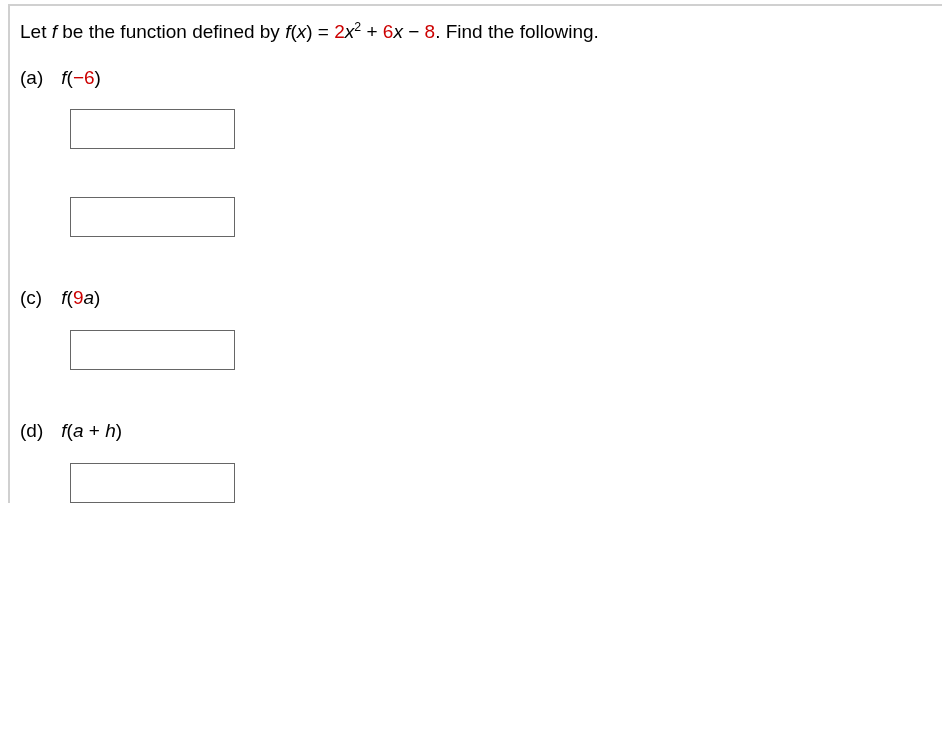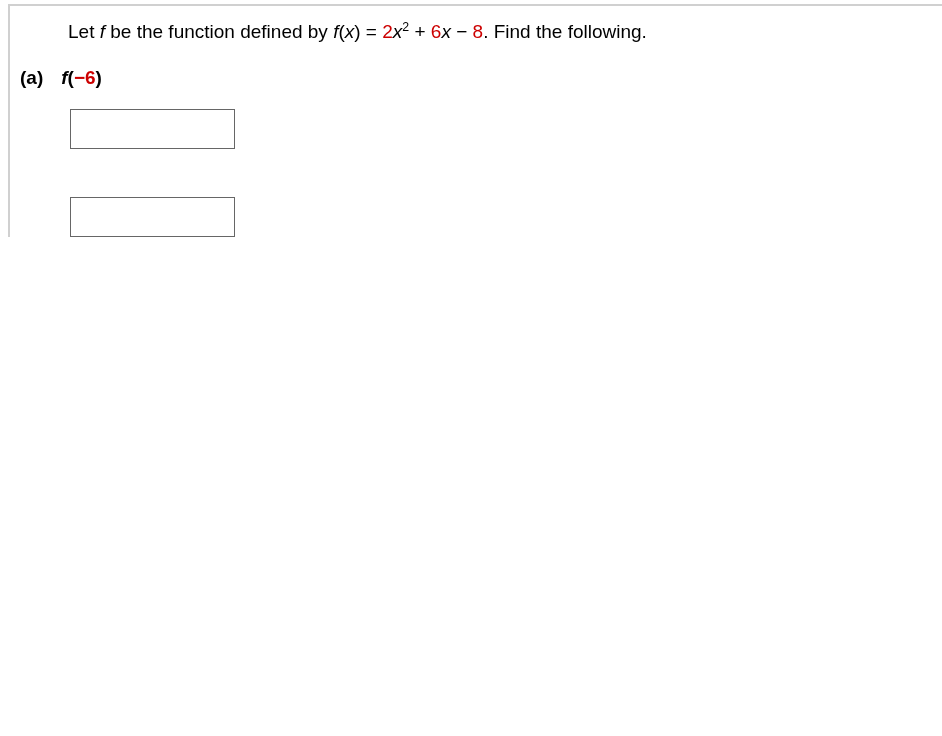--- a/index.html
+++ b/index.html
@@ -16,35 +16,33 @@
     .container {
       border-left: 2px solid #d0d0d0;
       border-top: 2px solid #d0d0d0;
       padding: 0;
       margin-left: 8px;
       margin-top: 4px;
     }
     .prompt {
       padding: 12px 6px 8px 10px;
       line-height: 1.5;
-      margin-left: 48px;
     }
     .prompt .f-italic { font-style: italic; }
     .prompt .x-var { font-style: italic; }
     .prompt .sup { font-size: 0.65em; vertical-align: super; }
     .parts {
       padding: 10px 0 0 10px;
     }
     .part {
       margin-bottom: 48px;
     }
     .part-label {
       margin-bottom: 18px;
       line-height: 1.4;
-      font-weight: bold;
     }
     .part-marker {
       display: inline-block;
       width: 36px;
     }
     .answer-box {
       display: inline-block;
       border: 1px solid #666;
       height: 40px;
       width: 165px;
@@ -86,16 +84,38 @@
         <input class="answer-input" type="text" value="" style="">
       </div>
     </div>
 
     <div class="part">
       <div class="answer-box">
         <input class="answer-input" type="text" value="" style="">
       </div>
     </div>
 
+    <div class="part">
+      <div class="part-label">
+        <span class="part-marker">(c)</span>
+        <span class="nowrap">
+          <span class="f-italic">f</span><span>(</span><span class="red">9</span><span class="a-var">a</span><span>)</span>
+        </span>
+      </div>
+      <div class="answer-box">
+        <input class="answer-input" type="text" value="" style="">
+      </div>
+    </div>
 
+    <div class="part" style="margin-bottom:0;">
+      <div class="part-label">
+        <span class="part-marker">(d)</span>
+        <span class="nowrap">
+          <span class="f-italic">f</span><span>(</span><span class="a-var">a</span><span> + </span><span class="h-var">h</span><span>)</span>
+        </span>
+      </div>
+      <div class="answer-box">
+        <input class="answer-input" type="text" value="" style="">
+      </div>
+    </div>
 
   </div>
 </div>
 
 </body></html>

